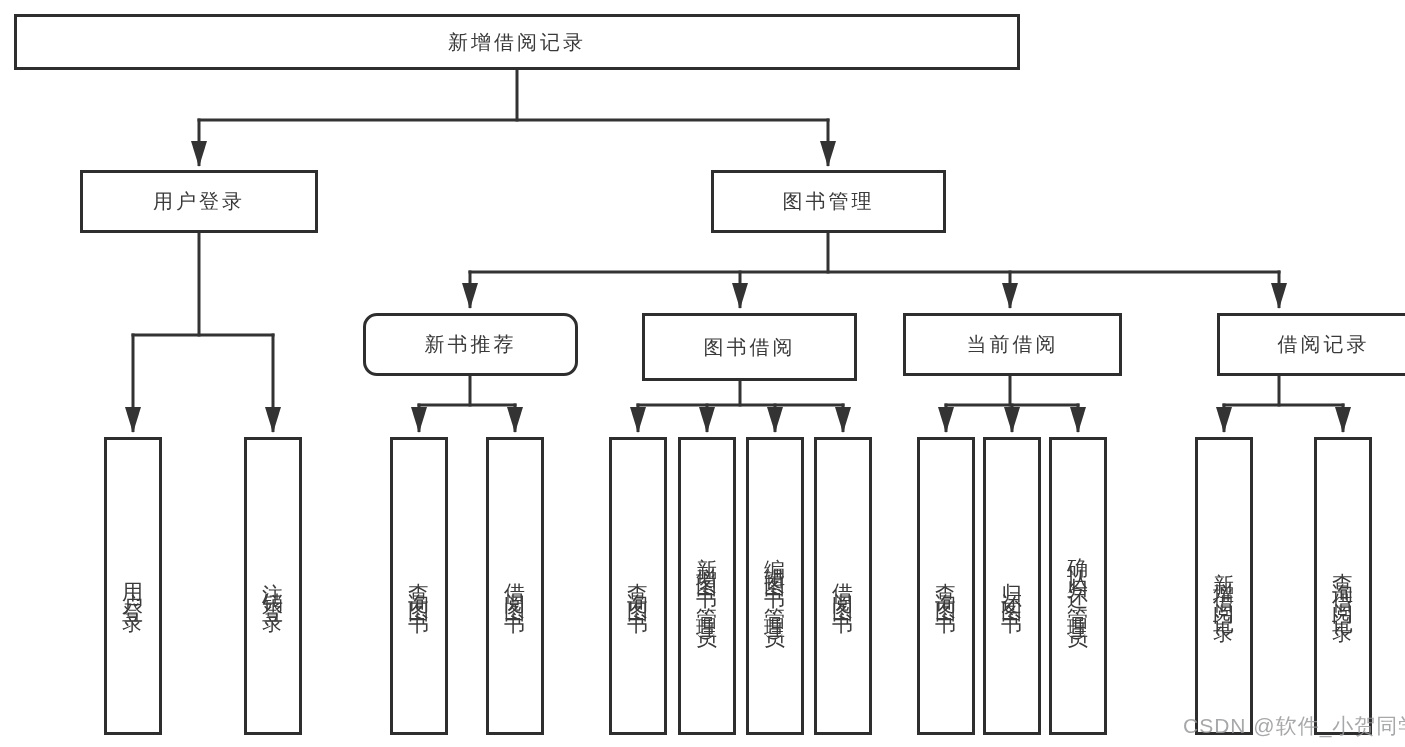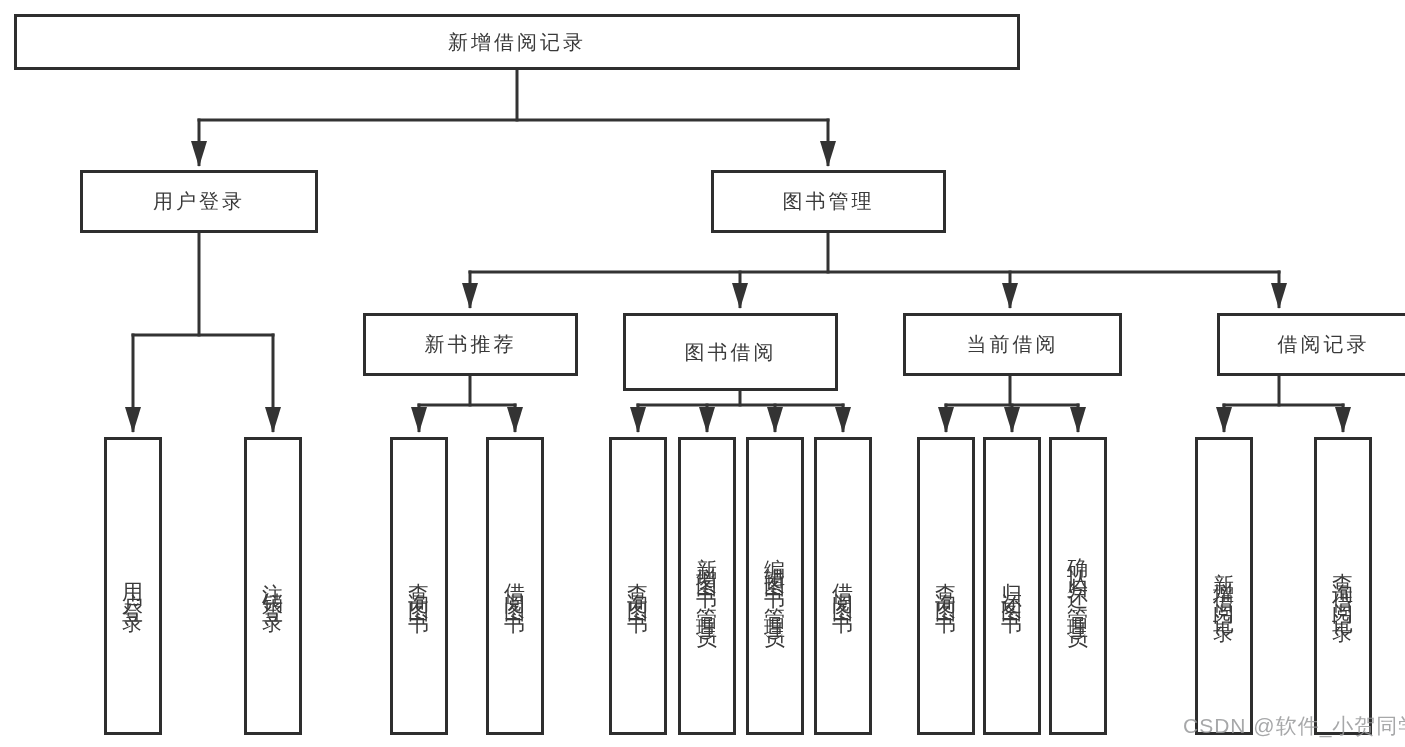--- a/index.html
+++ b/index.html
@@ -80,24 +80,24 @@
     <span class="hlabel">新增借阅记录</span>
   </div>
 
   <div class="box" style="left:80px;top:170px;width:238px;height:63px;">
     <span class="hlabel">用户登录</span>
   </div>
   <div class="box" style="left:711px;top:170px;width:235px;height:63px;text-align:right;">
     <span class="hlabel">图书管理</span>
   </div>
 
-  <div class="box" style="left:363px;top:313px;width:215px;height:63px;">
+  <div class="box" style="left:363px;top:313px;width:215px;height:63px;border-radius:14px;">
     <span class="hlabel">新书推荐</span>
   </div>
-  <div class="box" style="left:623px;top:313px;width:215px;height:78px;">
+  <div class="box" style="left:642px;top:313px;width:215px;height:68px;">
     <span class="hlabel">图书借阅</span>
   </div>
   <div class="box" style="left:903px;top:313px;width:219px;height:63px;">
     <span class="hlabel">当前借阅</span>
   </div>
   <div class="box" style="left:1173px;top:313px;width:213px;height:63px;margin-left:44px;">
     <span class="hlabel">借阅记录</span>
   </div>
 
   <div class="box" style="left:104px;top:437px;width:58px;height:298px;">

